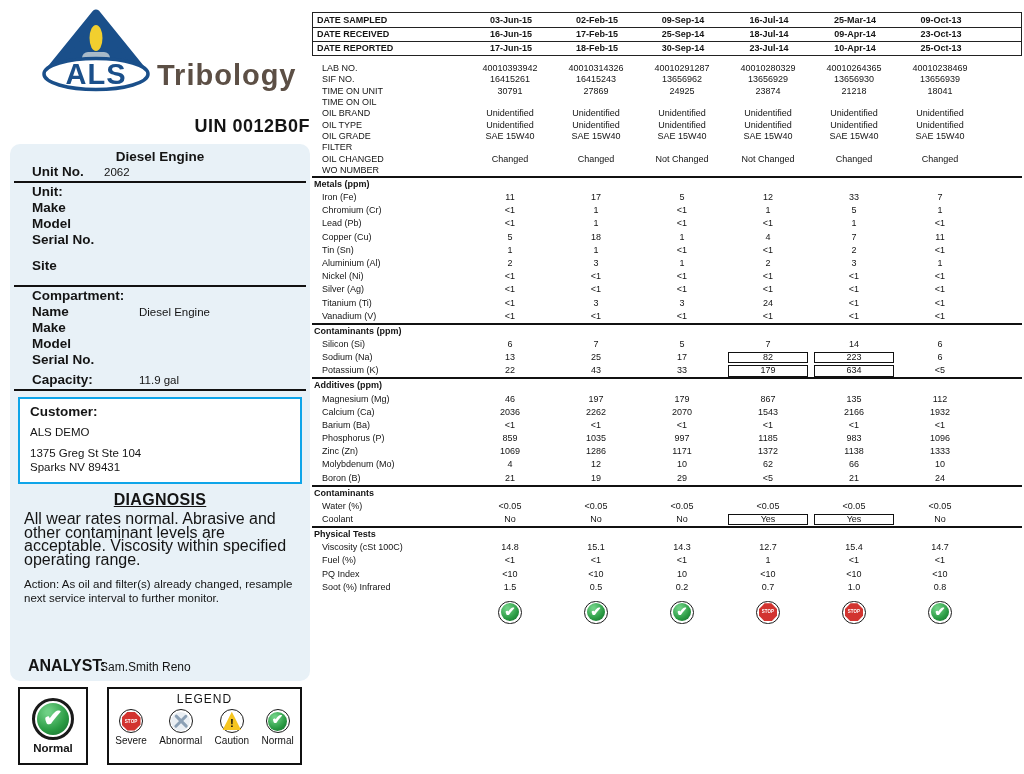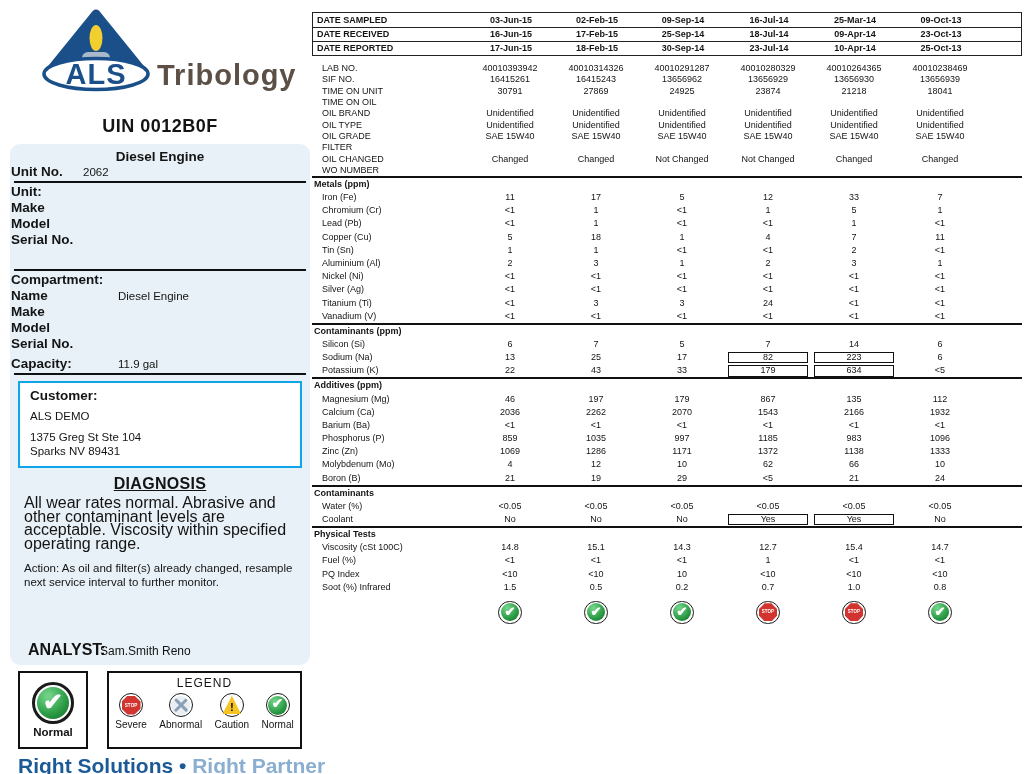--- a/index.html
+++ b/index.html
@@ -6,24 +6,24 @@
     --panel-bg:#e8f1f7; --ink:#141414; --logo-blue:#1a4f8a; --brand-brown:#5c4f45;
     --green:#1f8f37; --red:#d23430; --yellow:#f6c51f; --tag-dark:#1b5a96; --tag-light:#8aaed0;
   }
   *{box-sizing:border-box; margin:0; padding:0;}
   html,body{width:1024px;height:774px;}
   body{background:#fff; font-family:"Liberation Sans", sans-serif; color:var(--ink); position:relative; overflow:hidden;}
 
   
   #left{position:absolute; left:10px; top:8px; width:300px;}
   .logo-wrap{height:98px; padding-left:14px;}
-  .uin{text-align:center; font-weight:bold; font-size:18px; margin-top:10px; letter-spacing:.5px;}
+  .uin{text-align:right; font-weight:bold; font-size:18px; margin-top:10px; letter-spacing:.5px;}
   .panel{background:var(--panel-bg); margin-top:7px; padding:3px 0 6px;border-radius:10px;}
   .panel-title{text-align:center; font-weight:bold; font-size:13.5px; padding-top:2px;}
-  .frow{display:flex; align-items:baseline; padding-left:1px; line-height:16px; min-height:16px;}
+  .frow{display:flex; align-items:baseline; padding-left:22px; line-height:16px; min-height:16px;}
   .frow .lblb{font-weight:bold; font-size:13.5px;}
   .frow .fval{font-size:11.5px;}
   .unitno-row .lblb{width:72px;}
   .comp-row .lblb{width:107px;}
   .hr2{border-top:2px solid #111; margin:1px 4px;}
   .gap10{height:10px;} .gap4{height:4px;}
   .cust-box{margin:6px 8px 0; background:#fff; border:2px solid #0ea5e9; padding:5px 10px 8px; min-height:84px;}
   .cust-box .ch{font-weight:bold; font-size:13.5px;}
   .cust-box .cn{font-size:11.5px; margin-top:7px;}
   .cust-box .ca{font-size:11.5px; margin-top:9px; line-height:13.5px;}
@@ -116,20 +116,23 @@
           <span class="lblb">Make</span>
         </div>
         <div class="frow">
           <span class="lblb">Model</span>
         </div>
         <div class="frow">
           <span class="lblb">Serial No.</span>
         </div>
       </div>
     <div class="gap10"></div>
+    <div class="frow">
+        <span class="lblb">Site</span>
+      </div>
     <div class="gap10"></div>
     <div class="hr2"></div>
 
     <div class="frow">
         <span class="lblb">Compartment:</span>
       </div>
     <div id="comp-rows">
         <div class="frow comp-row">
           <span class="lblb">Name</span>
           <span class="fval">Diesel Engine</span>

